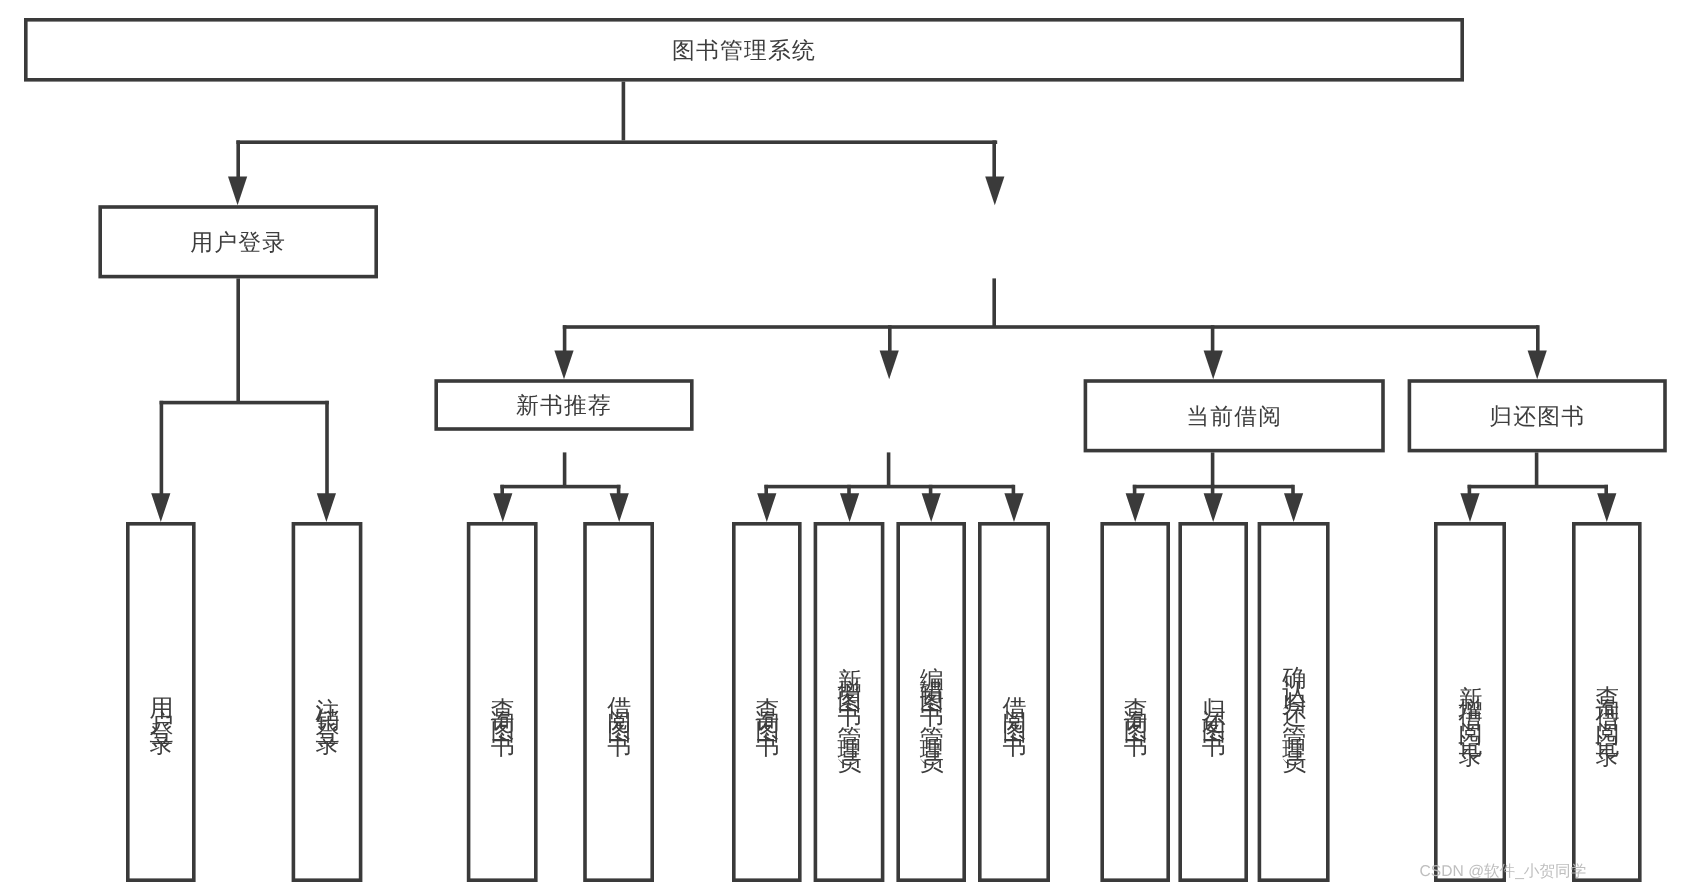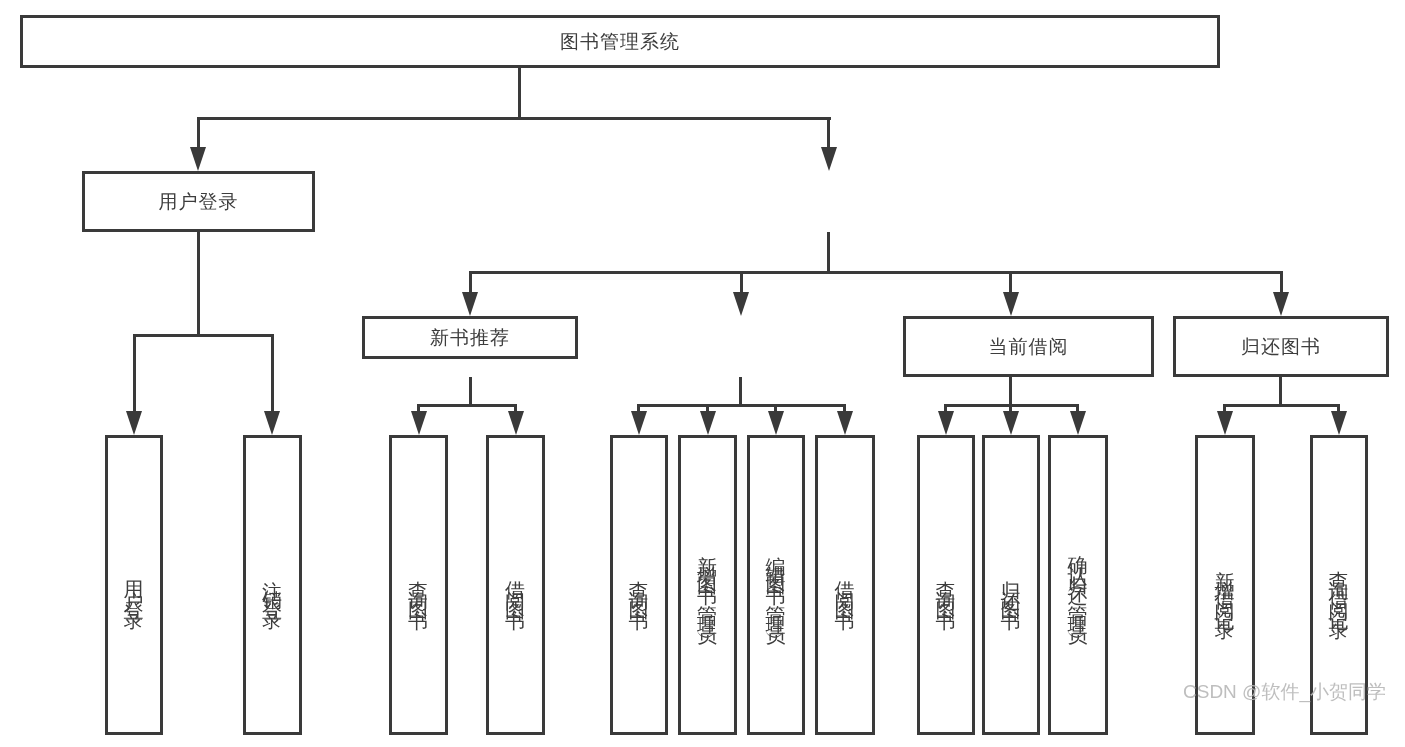--- a/index.html
+++ b/index.html
@@ -39,22 +39,22 @@
   .vline{width:3px;}
   .arrow{
     position:absolute;
     width:0;height:0;
     border-left:8px solid transparent;
     border-right:8px solid transparent;
     border-top:24px solid #3a3a3a;
   }
   .watermark{
     position:absolute;
-    left:1183px;top:679px;
-    font-size:19px;
+    left:1183px;top:717px;
+    font-size:13px;
     color:rgba(185,185,185,0.92);
     white-space:nowrap;
     z-index:10;
   }
 </style>
 </head>
 <body>
 
 <div id="canvas">
 

